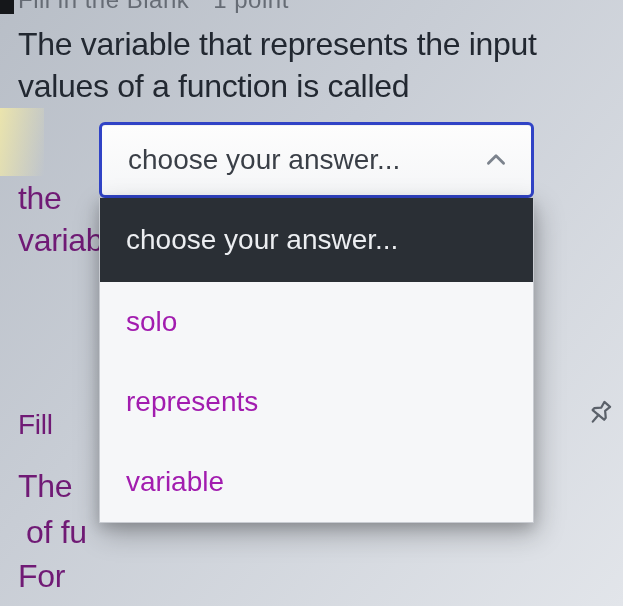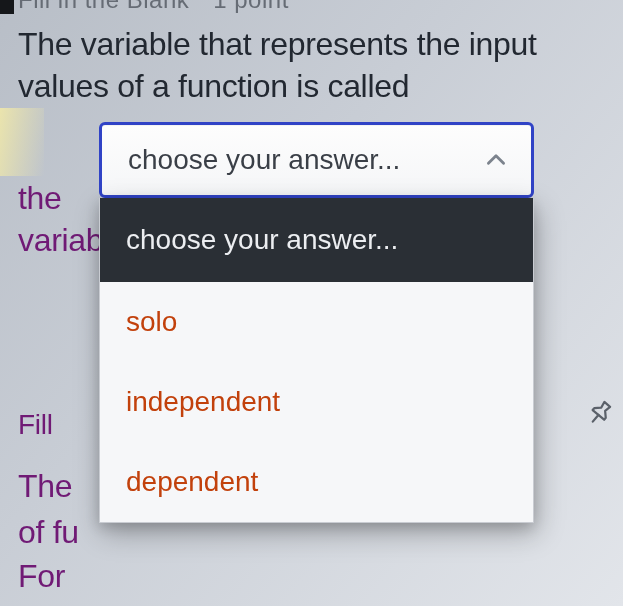--- a/index.html
+++ b/index.html
@@ -40,21 +40,21 @@
     position: absolute;
     left: 18px;
     font-size: 32px;
     color: #701a75;
     letter-spacing: -0.3px;
   }
   .behind.the { top: 180px; }
   .behind.variable { top: 222px; }
   .behind.fill { top: 409px; font-size: 28px; color: #701a75; }
   .behind.the2 { top: 468px; }
-  .behind.off { top: 514px; }
+  .behind.off { top: 514px; margin-left: 8px; }
   .behind.for { top: 558px; }
 
   .select-wrap {
     position: absolute;
     left: 72px;
     top: 122px;
     width: 462px;
     padding-left: 27px;
   }
   .select-button {
@@ -81,21 +81,21 @@
   .dropdown {
     width: 100%;
     background: #f6f7f9;
     border: 1px solid #c9ccd2;
     border-top: none;
     box-shadow: 3px 10px 26px rgba(0,0,0,0.28), -1px 4px 12px rgba(0,0,0,0.15);
   }
   .dropdown .option {
     padding: 24px 26px 24px 26px;
     font-size: 28px;
-    color: #c2410c;
+    color: #a21caf;
     cursor: pointer;
   }
   .dropdown .option.header {
     background: #2a2f35;
     color: #eceef1;
     padding-top: 26px;
     padding-bottom: 26px;
   }
 
   .pin-icon {
@@ -152,24 +152,24 @@
     </span>
   </div>
   <div class="dropdown">
     <div class="option header">
       <span>choose your answer...</span>
     </div>
     <div class="option">
       <span>solo</span>
     </div>
     <div class="option">
-      <span>independent</span>
+      <span>represents</span>
     </div>
     <div class="option">
-      <span>dependent</span>
+      <span>variable</span>
     </div>
   </div>
 </div>
 
 <div class="pin-icon">
   <svg viewBox="0 0 24 24" fill="none" stroke="currentColor" stroke-width="1.8" stroke-linecap="round" stroke-linejoin="round">
     <path d="M9 3h6l-1 5 4 4v2H6v-2l4-4-1-5z"></path>
     <line x1="12" y1="14" x2="12" y2="21"></line>
   </svg>
 </div>

